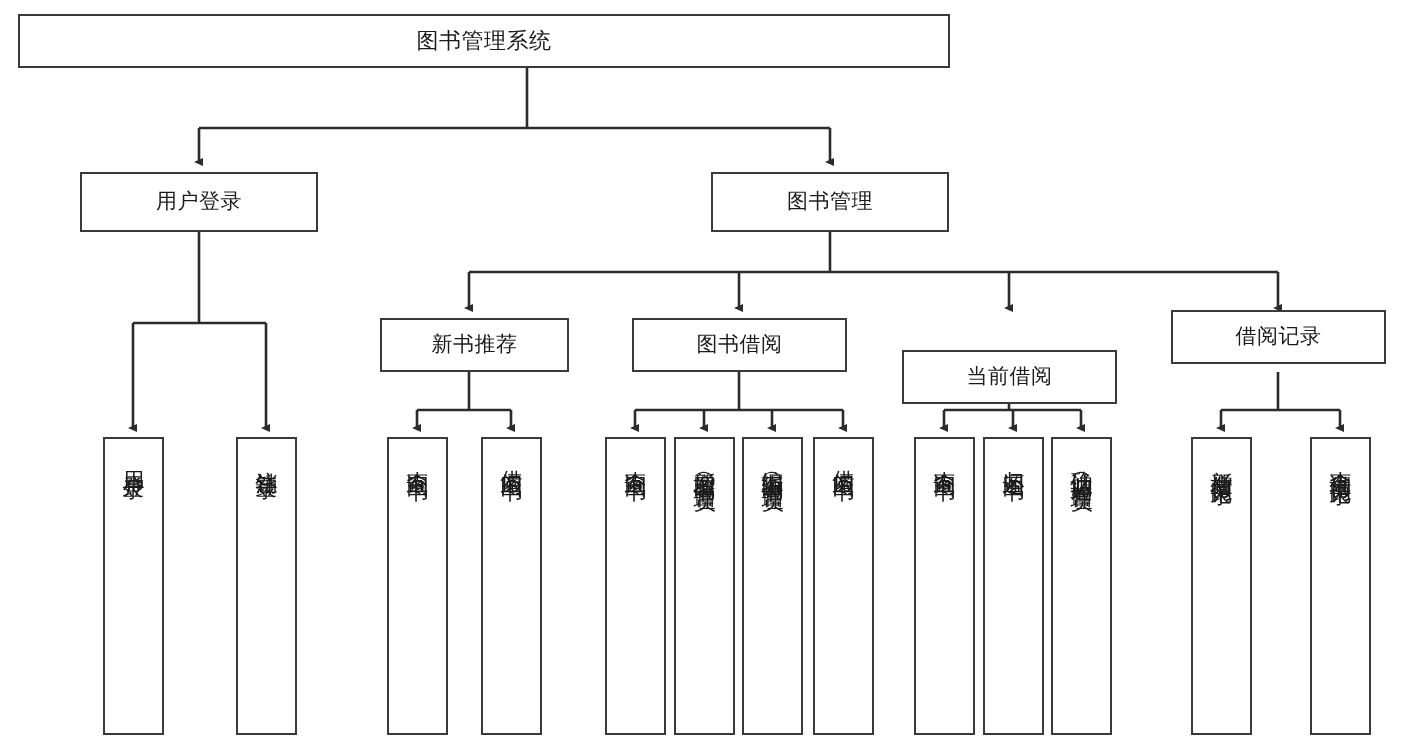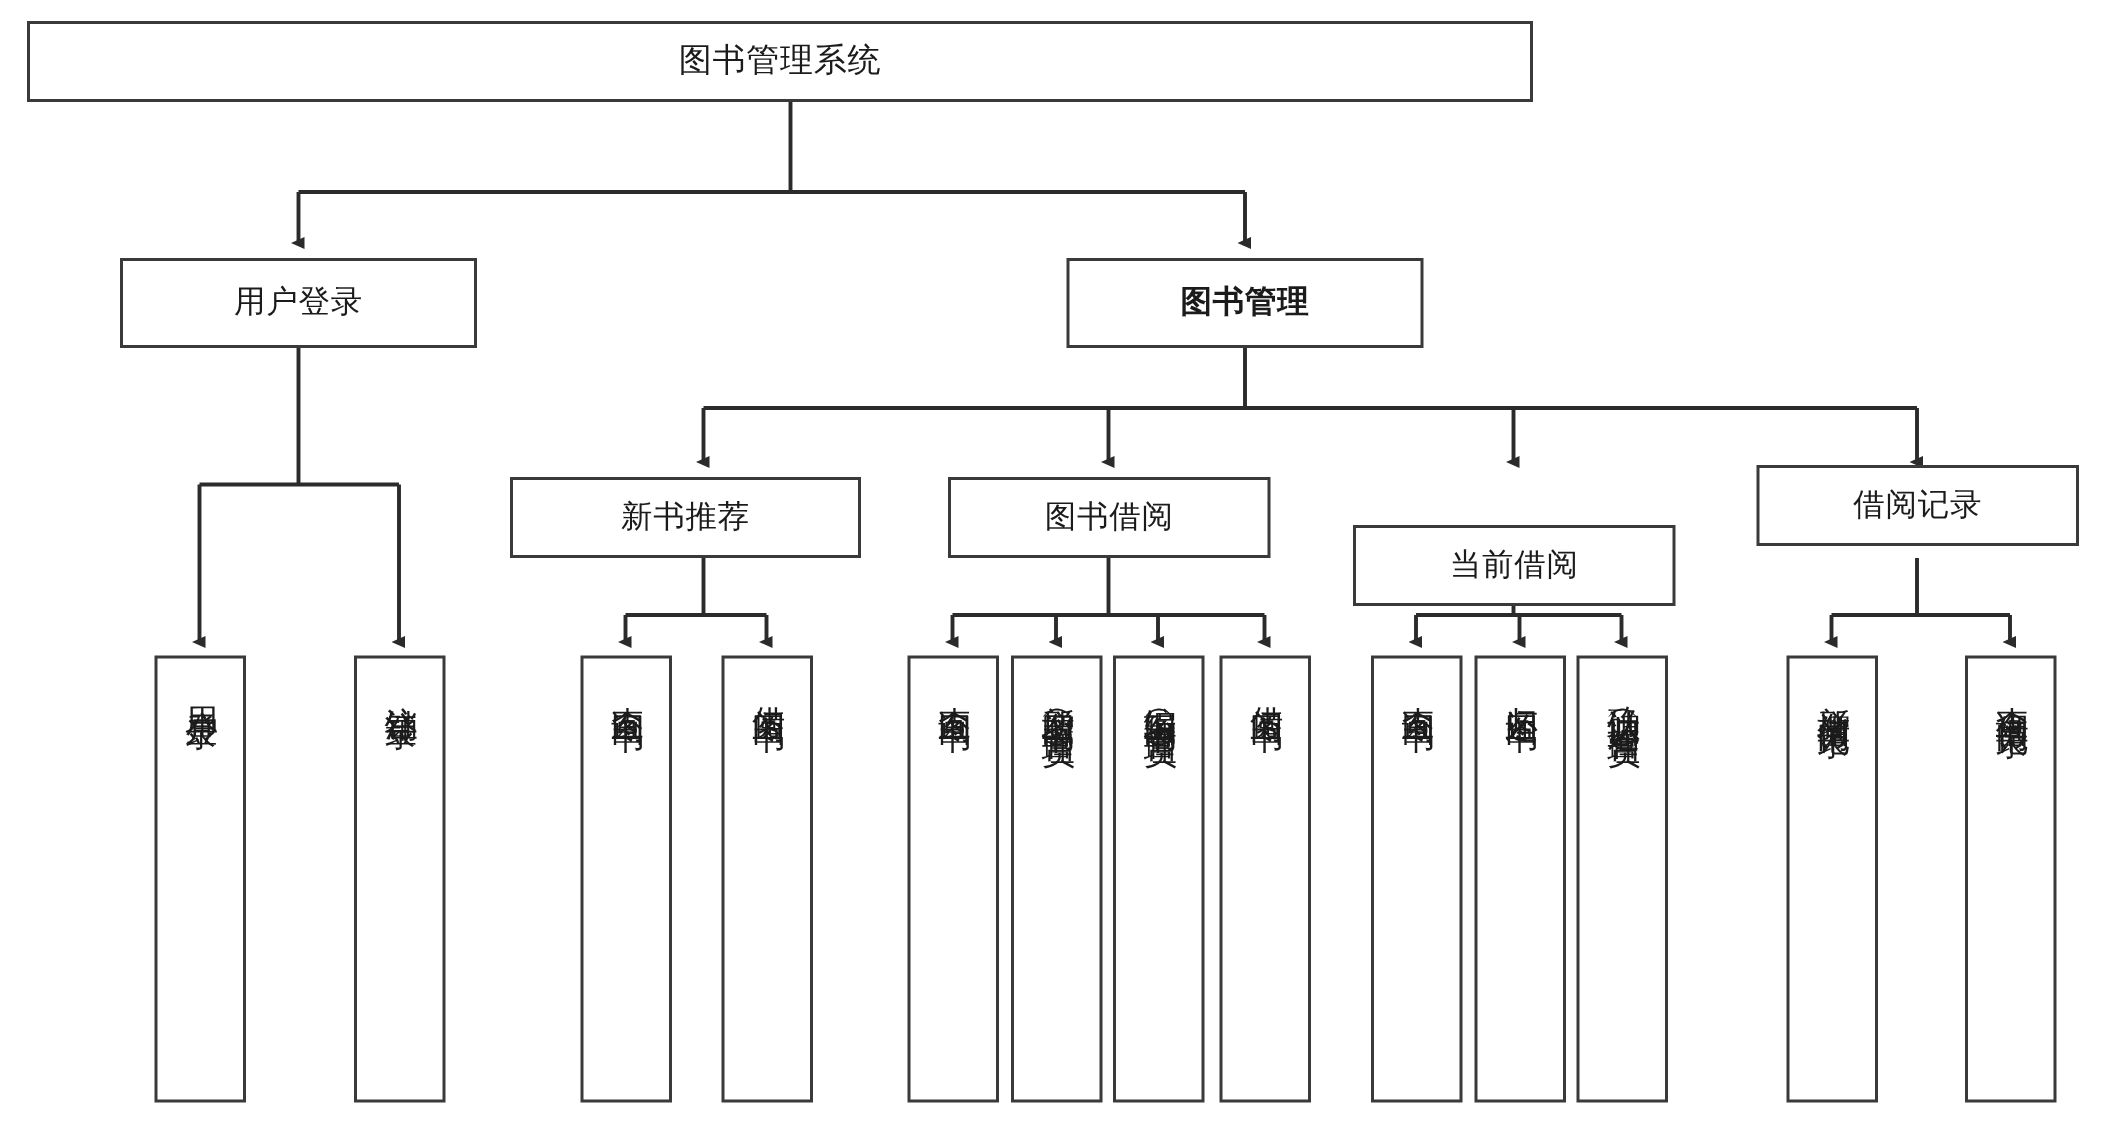--- a/index.html
+++ b/index.html
@@ -115,33 +115,33 @@
       <path d="M1013,410 L1013,428" marker-end="url(#arrow)"></path>
       <path d="M1081,410 L1081,428" marker-end="url(#arrow)"></path>
 
       <path d="M1278,372 L1278,410"></path>
       <path d="M1221,410 L1340,410"></path>
       <path d="M1221,410 L1221,428" marker-end="url(#arrow)"></path>
       <path d="M1340,410 L1340,428" marker-end="url(#arrow)"></path>
     </g>
   </svg>
 
-  <div class="node root horiz" style="left:18px; top:14px; width:1004px; height:54px;">
+  <div class="node root horiz" style="left:18px; top:14px; width:932px; height:54px;">
     <span class="lbl">图书管理系统</span>
   </div>
 
   <div class="node horiz" style="left:80px; top:172px; width:238px; height:60px;">
     <span class="lbl">用户登录</span>
   </div>
 
-  <div class="node horiz" style="left:711px; top:172px; width:238px; height:60px;font-weight:bold;">
+  <div class="node horiz" style="left:711px; top:172px; width:238px; height:60px;">
     <span class="lbl">图书管理</span>
   </div>
 
-  <div class="node horiz" style="left:340px; top:318px; width:234px; height:54px;">
+  <div class="node horiz" style="left:380px; top:318px; width:189px; height:54px;">
     <span class="lbl">新书推荐</span>
   </div>
 
   <div class="node horiz" style="left:632px; top:318px; width:215px; height:54px;">
     <span class="lbl">图书借阅</span>
   </div>
 
   <div class="node horiz" style="left:902px; top:318px; width:215px; height:54px;margin-top:32px;">
     <span class="lbl">当前借阅</span>
   </div>

